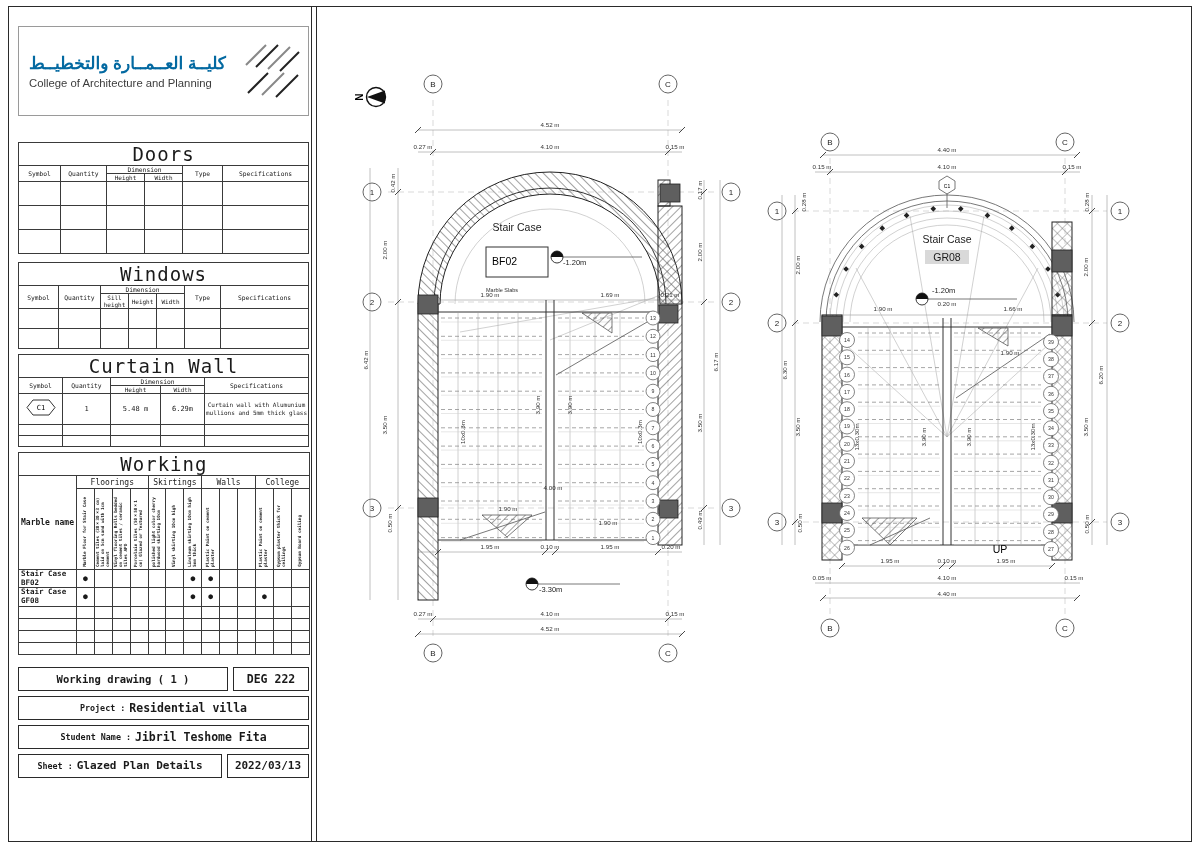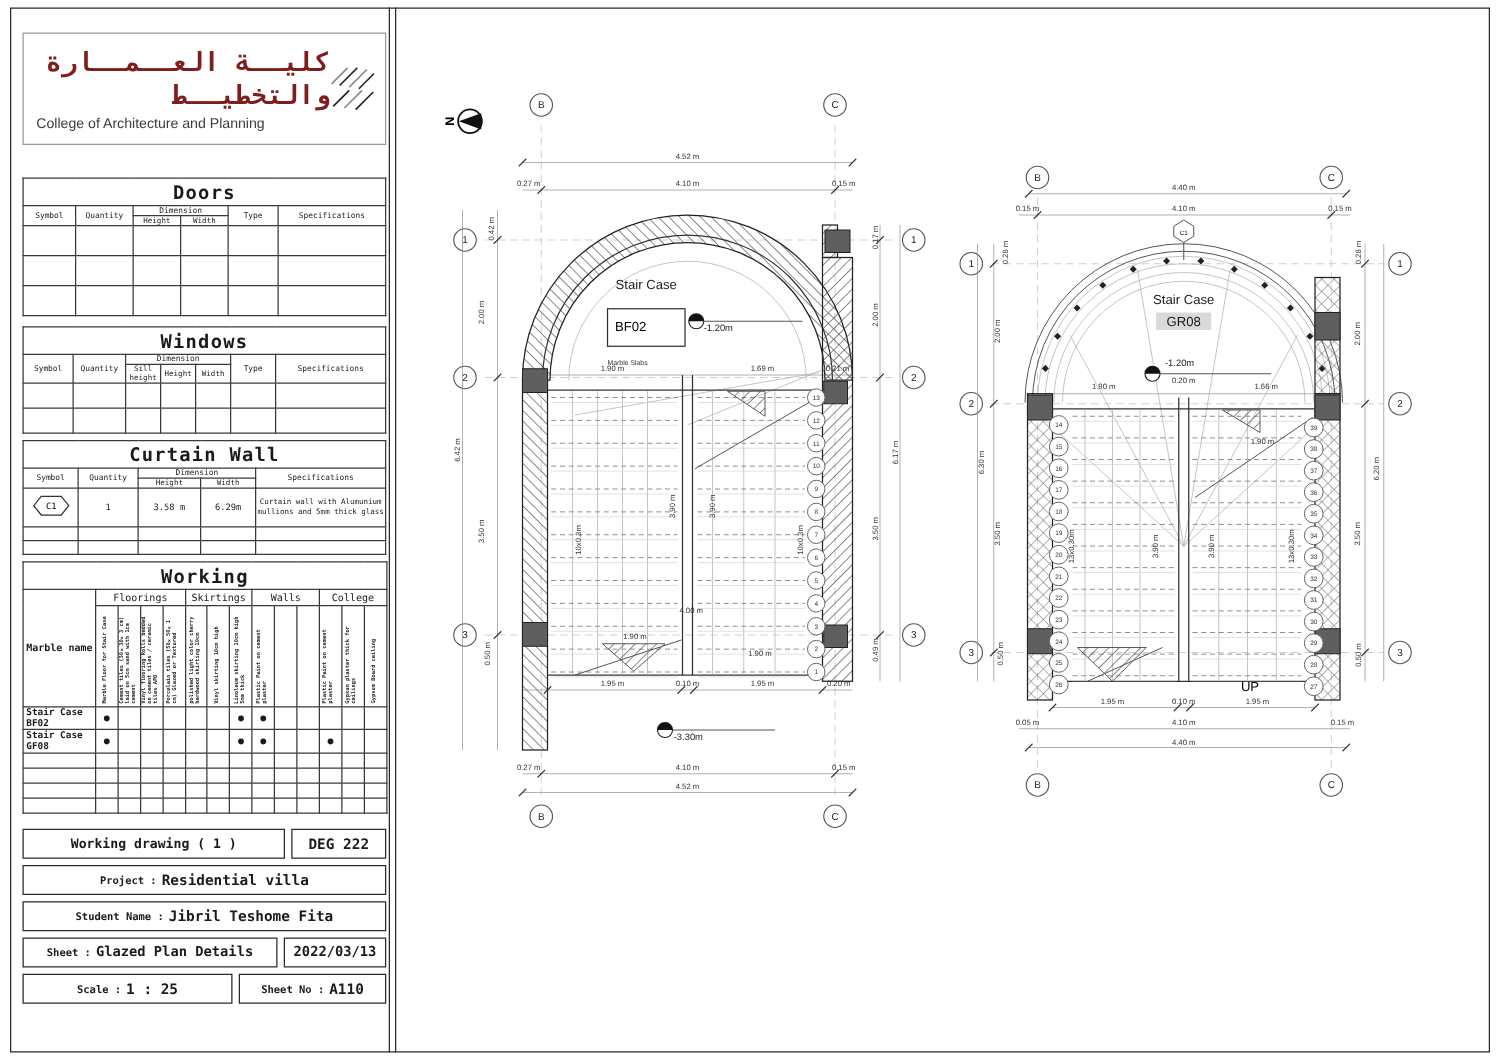--- a/index.html
+++ b/index.html
@@ -5,27 +5,27 @@
   html,body{margin:0;padding:0;background:#e9e9e9;}
   .sheet{position:relative;width:1200px;height:848px;background:#ffffff;overflow:hidden;
          font-family:"Liberation Sans",sans-serif;color:#1a1a1a;}
   .frame{position:absolute;left:8px;top:6px;right:8px;bottom:6px;border:1.6px solid #2a2a2a;pointer-events:none;}
   .divider{position:absolute;left:311px;top:6px;width:4px;bottom:6px;border-left:1.2px solid #2a2a2a;border-right:1.2px solid #2a2a2a;}
 
   
   .sidebar{position:absolute;left:18px;top:26px;width:291px;}
   .logo-box{height:90px;border:1px solid #9a9a9a;display:flex;align-items:center;justify-content:space-between;
             padding:4px 8px 4px 10px;box-sizing:border-box;background:#fff;margin-bottom:26px;}
-  .logo-text .ar{font-family:Liberation Mono, monospace;font-size:21px;font-weight:bold;color:#7f1d1d;direction:rtl;}
+  .logo-text .ar{font-family:Liberation Sans, sans-serif;font-size:17px;font-weight:bold;color:#0369a1;direction:rtl;}
   .logo-text .en{font-size:11.3px;color:#3c3c3c;margin-top:3px;}
 
   table.tbl{width:291px;border-collapse:collapse;table-layout:fixed;background:#fff;
             font-family:"DejaVu Sans Mono",monospace;}
   table.tbl th,table.tbl td{border:1px solid #3a3a3a;padding:0;text-align:center;overflow:hidden;}
-  .ttl{font-size:15px;font-weight:bold;height:21px;letter-spacing:1px;font-family:"DejaVu Sans Mono",monospace;}
+  .ttl{font-size:19px;font-weight:normal;height:21px;letter-spacing:1px;font-family:"DejaVu Sans Mono",monospace;}
   .hd{font-size:6.3px;font-weight:normal;}
   .hd2{font-size:6px;font-weight:normal;}
   .doors{margin-bottom:8px;} .doors td.body{height:23px;}
   .windows{margin-bottom:5px;} .windows td.body{height:19px;}
   .cw{margin-bottom:5px;} .cw td.body{height:10px;}
   .cwspec{font-size:6px;text-align:left;padding:1px 3px;line-height:1.35;}
   .cwval{font-size:7px;}
   .fin .grp{font-size:8px;font-weight:normal;height:12px;}
   .fin .sp{font-size:8px;font-weight:bold;}
   .rotcell{height:80px;vertical-align:bottom;}
@@ -213,21 +213,21 @@
         <th class="hd2">Width</th>
       </tr>
       <tr>
         <td style="height:30px">
           <svg width="30" height="17" viewBox="0 0 30 17">
             <polygon points="7,1 23,1 29,8.5 23,16 7,16 1,8.5" fill="none" stroke="#333" stroke-width="1"></polygon>
             <text x="15" y="11" text-anchor="middle" style="font-size:7px;font-family:'DejaVu Sans Mono',monospace">C1</text>
           </svg>
         </td>
         <td class="cwval">1</td>
-        <td class="cwval">3.58 m</td>
+        <td class="cwval">5.48 m</td>
         <td class="cwval">6.29m</td>
         <td class="cwspec">Curtain wall with Alumunium mullions and 5mm thick glass</td>
       </tr>
       <tr>
             <td class="body"></td>
             <td class="body"></td>
             <td class="body"></td>
             <td class="body"></td>
             <td class="body"></td>
           </tr>
@@ -438,30 +438,20 @@
           <span class="tb-val">Jibril Teshome Fita</span>
         </div>
       </div>
       <div class="tb-row">
         <div class="tb-box grow">
           <span class="tb-lab">Sheet :</span>
           <span class="tb-val" style="font-size:11px">Glazed Plan Details</span>
         </div>
         <div class="tb-box" style="width:82px">
           <span class="tb-val" style="font-size:11px">2022/03/13</span>
-        </div>
-      </div>
-      <div class="tb-row">
-        <div class="tb-box grow">
-          <span class="tb-lab">Scale :</span>
-          <span class="tb-val">1 : 25</span>
-        </div>
-        <div class="tb-box" style="width:118px">
-          <span class="tb-lab">Sheet No :</span>
-          <span class="tb-val">A110</span>
         </div>
       </div>
     </div>
   </aside>
 
   <main class="canvas">
   <svg width="890" height="848" viewBox="0 0 890 848">
     <defs>
       <pattern id="h1" width="6" height="6" patternUnits="userSpaceOnUse" patternTransform="rotate(45)">
         <line x1="0" y1="0" x2="0" y2="6" stroke="#555" stroke-width="1.1"></line>

